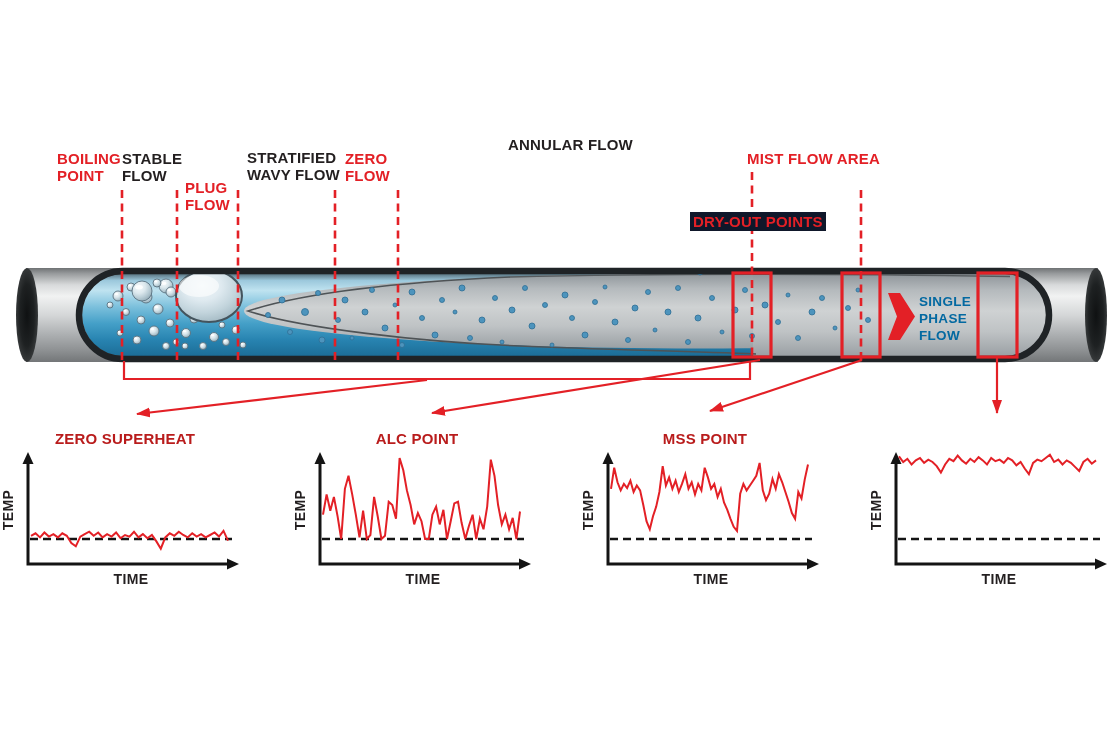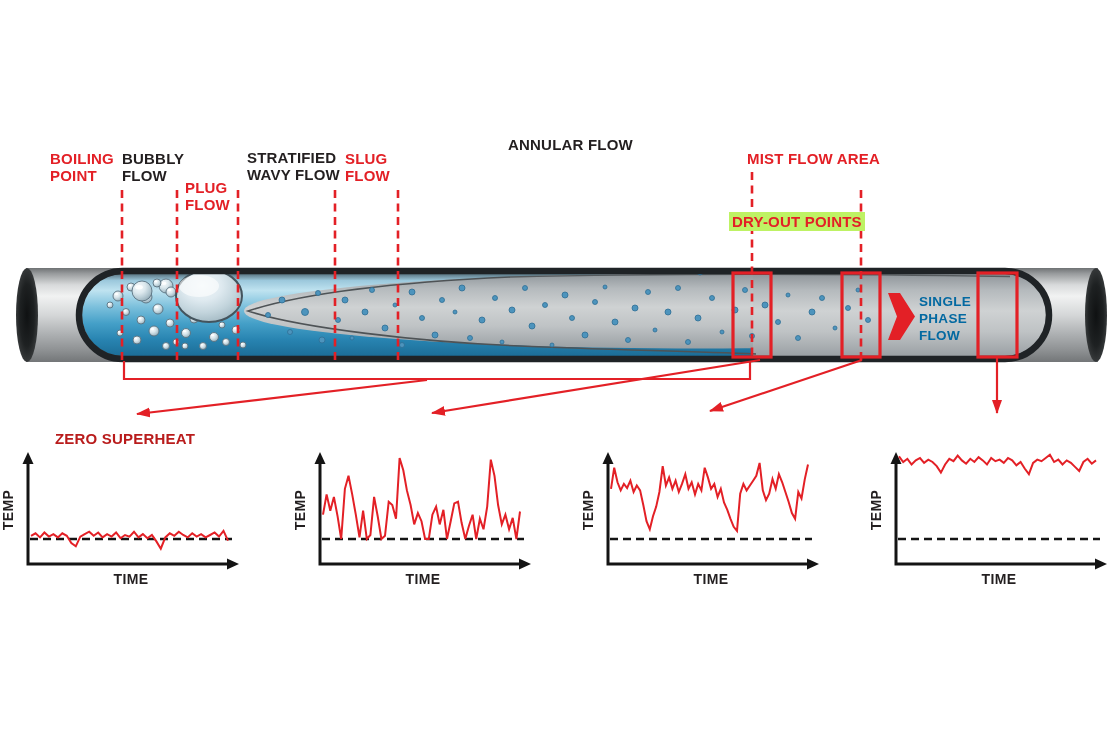--- a/index.html
+++ b/index.html
@@ -3,28 +3,28 @@
 <meta charset="utf-8">
 <style>
   html,body{margin:0;padding:0;background:#ffffff;}
   .stage{position:relative;width:1120px;height:747px;background:#fff;overflow:hidden;
          font-family:"Liberation Sans",sans-serif;}
   svg{display:block;}
   .lab{position:absolute;font:700 15px/17px "Liberation Sans",sans-serif;
        letter-spacing:.2px;white-space:pre-line;z-index:3;}
   .lab-red{color:#e32026;}
   .lab-black{color:#231f20;}
-  .lab-boiling{left:50px;top:150px;}
+  .lab-boiling{left:57px;top:150px;}
   .lab-bubbly{left:122px;top:150px;}
   .lab-plug{left:185px;top:150px;margin-top:29px;}
   .lab-strat{left:247px;top:149px;}
   .lab-slug{left:345px;top:150px;}
   .lab-annular{left:508px;top:136px;}
   .lab-mist{left:747px;top:150px;}
-  .lab-dryout{left:690px;top:212px;background:#bef264;padding:1px 3px;margin-left:39px;}
+  .lab-dryout{left:690px;top:212px;background:#0f172a;padding:1px 3px;}
   .lab-singlephase{left:919px;top:293px;font:700 13.5px/17px "Liberation Sans",sans-serif;
                    color:#0369a1;letter-spacing:.3px;}
   .pipe-svg{position:absolute;left:0;top:0;z-index:1;}
   .chart{position:absolute;top:426px;width:250px;height:180px;z-index:2;}
   .chart-title{position:absolute;left:0;top:4px;width:250px;text-align:center;
                font:700 15px "Liberation Sans",sans-serif;color:#b91c1c;letter-spacing:.2px;}
   .chart svg{position:absolute;left:0;top:24px;}
   .chart svg text{font:700 14px "Liberation Sans",sans-serif;fill:#231f20;letter-spacing:.4px;}
 </style>
 </head>
@@ -257,27 +257,27 @@
       <line x1="760" y1="360" x2="432" y2="413" marker-end="url(#arrowRed)"></line>
       <line x1="862" y1="360" x2="710" y2="411" marker-end="url(#arrowRed)"></line>
       <line x1="997" y1="358" x2="997" y2="413" marker-end="url(#arrowRed)"></line>
     </g>
 
     <polygon points="888,293 900,293 915,316.5 900,340 888,340 897,316.5" fill="#e32026"></polygon>
   </svg>
 
   <div class="lab lab-red lab-boiling">BOILING
 POINT</div>
-  <div class="lab lab-black lab-bubbly">BUBBLY
+  <div class="lab lab-black lab-bubbly">STABLE
 FLOW</div>
   <div class="lab lab-red lab-plug">PLUG
 FLOW</div>
   <div class="lab lab-black lab-strat">STRATIFIED
 WAVY FLOW</div>
-  <div class="lab lab-red lab-slug">SLUG
+  <div class="lab lab-red lab-slug">ZERO
 FLOW</div>
   <div class="lab lab-black lab-annular">ANNULAR FLOW</div>
   <div class="lab lab-red lab-mist">MIST FLOW AREA</div>
   <div class="lab lab-red lab-dryout">DRY-OUT POINTS</div>
   <div class="lab lab-singlephase">SINGLE
 PHASE
 FLOW</div>
 
   <div class="chart" style="left:0px">
     <div class="chart-title">ZERO SUPERHEAT</div>
@@ -285,31 +285,33 @@
         <path d="M28,9 L28,114 L232,114" fill="none" stroke="#141414" stroke-width="3"></path>
         <path d="M28,2 l-5.5,12 l11,0 z" fill="#141414"></path>
         <path d="M239,114 l-12,-5.5 l0,11 z" fill="#141414"></path>
         <line x1="30" y1="89" x2="232" y2="89" stroke="#141414" stroke-width="2.4" stroke-dasharray="8 5"></line>
         <polyline points="31.0,85.8 35.5,83.3 40.0,87.4 44.4,82.5 48.9,86.6 53.4,84.1 57.9,87.4 62.3,83.3 66.8,85.8 71.3,93.0 75.8,96.3 80.3,86.6 84.7,84.1 89.2,81.7 93.7,85.8 98.2,82.5 102.6,87.4 107.1,84.1 111.6,86.6 116.1,82.5 120.5,88.2 125.0,85.0 129.5,86.6 134.0,81.7 138.5,87.4 142.9,84.1 147.4,88.2 151.9,85.0 156.4,91.4 160.8,98.7 165.3,87.4 169.8,83.3 174.3,85.8 178.8,81.7 183.2,85.0 187.7,87.4 192.2,83.3 196.7,86.6 201.1,84.1 205.6,87.4 210.1,85.0 214.6,82.5 219.0,86.6 223.5,80.9 228.0,90.6" fill="none" stroke="#e32026" stroke-width="2" stroke-linejoin="miter"></polyline>
         <text transform="translate(13,60) rotate(-90)" text-anchor="middle">TEMP</text>
         <text x="131" y="134" text-anchor="middle">TIME</text>
       </svg>
   </div>
   <div class="chart" style="left:292px">
+    <div class="chart-title">ALC POINT</div>
     <svg width="250" height="152" viewBox="0 0 250 152">
         <path d="M28,9 L28,114 L232,114" fill="none" stroke="#141414" stroke-width="3"></path>
         <path d="M28,2 l-5.5,12 l11,0 z" fill="#141414"></path>
         <path d="M239,114 l-12,-5.5 l0,11 z" fill="#141414"></path>
         <line x1="30" y1="89" x2="232" y2="89" stroke="#141414" stroke-width="2.4" stroke-dasharray="8 5"></line>
         <polyline points="31.0,64.7 34.6,44.4 38.3,60.7 41.9,46.9 45.6,66.3 49.2,89.0 52.9,38.8 56.5,25.8 60.2,44.4 63.8,64.7 67.5,87.4 71.1,60.7 74.8,89.0 78.4,85.0 82.1,46.9 85.7,66.3 89.4,89.0 93.0,85.8 96.7,51.7 100.3,55.0 104.0,68.8 107.6,8.0 111.3,20.2 114.9,40.4 118.6,55.0 122.2,74.4 125.9,63.1 129.5,71.2 133.1,89.0 136.8,89.0 140.4,64.7 144.1,56.6 147.7,74.4 151.4,59.8 155.0,89.0 158.7,71.2 162.3,53.4 166.0,51.7 169.6,72.8 173.3,89.0 176.9,76.0 180.6,64.7 184.2,89.0 187.9,68.8 191.5,79.3 195.2,56.6 198.8,9.6 202.5,25.8 206.1,55.0 209.8,74.4 213.4,64.7 217.1,79.3 220.7,67.9 224.4,89.0 228.0,61.5" fill="none" stroke="#e32026" stroke-width="2" stroke-linejoin="miter"></polyline>
         <text transform="translate(13,60) rotate(-90)" text-anchor="middle">TEMP</text>
         <text x="131" y="134" text-anchor="middle">TIME</text>
       </svg>
   </div>
   <div class="chart" style="left:580px">
+    <div class="chart-title">MSS POINT</div>
     <svg width="250" height="152" viewBox="0 0 250 152">
         <path d="M28,9 L28,114 L232,114" fill="none" stroke="#141414" stroke-width="3"></path>
         <path d="M28,2 l-5.5,12 l11,0 z" fill="#141414"></path>
         <path d="M239,114 l-12,-5.5 l0,11 z" fill="#141414"></path>
         <line x1="30" y1="89" x2="232" y2="89" stroke="#141414" stroke-width="2.4" stroke-dasharray="8 5"></line>
         <polyline points="31.0,38.8 34.2,17.7 37.5,32.3 40.7,40.4 43.9,33.9 47.1,38.0 50.4,30.7 53.6,42.0 56.8,35.5 60.1,40.4 63.3,55.0 66.5,71.2 69.8,79.3 73.0,66.3 76.2,56.6 79.4,42.0 82.7,16.1 85.9,35.5 89.1,27.4 92.4,38.8 95.6,30.7 98.8,42.0 102.0,33.9 105.3,24.2 108.5,38.8 111.7,32.3 115.0,44.4 118.2,33.9 121.4,40.4 124.7,17.7 127.9,27.4 131.1,38.8 134.3,33.9 137.6,46.9 140.8,38.8 144.0,52.5 147.3,59.8 150.5,68.8 153.7,76.8 157.0,80.9 160.2,43.6 163.4,33.9 166.6,40.4 169.9,35.5 173.1,30.7 176.3,25.8 179.6,12.9 182.8,40.4 186.0,50.1 189.2,43.6 192.5,29.1 195.7,38.8 198.9,24.2 202.2,32.3 205.4,42.0 208.6,51.7 211.9,63.1 215.1,68.8 218.3,42.0 221.5,48.5 224.8,29.1 228.0,14.5" fill="none" stroke="#e32026" stroke-width="2" stroke-linejoin="miter"></polyline>
         <text transform="translate(13,60) rotate(-90)" text-anchor="middle">TEMP</text>
         <text x="131" y="134" text-anchor="middle">TIME</text>
       </svg>
   </div>

